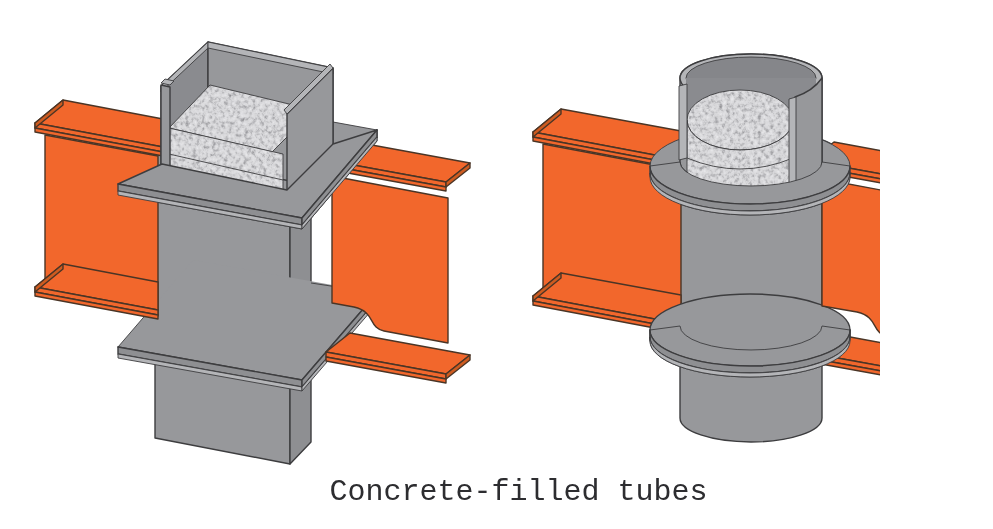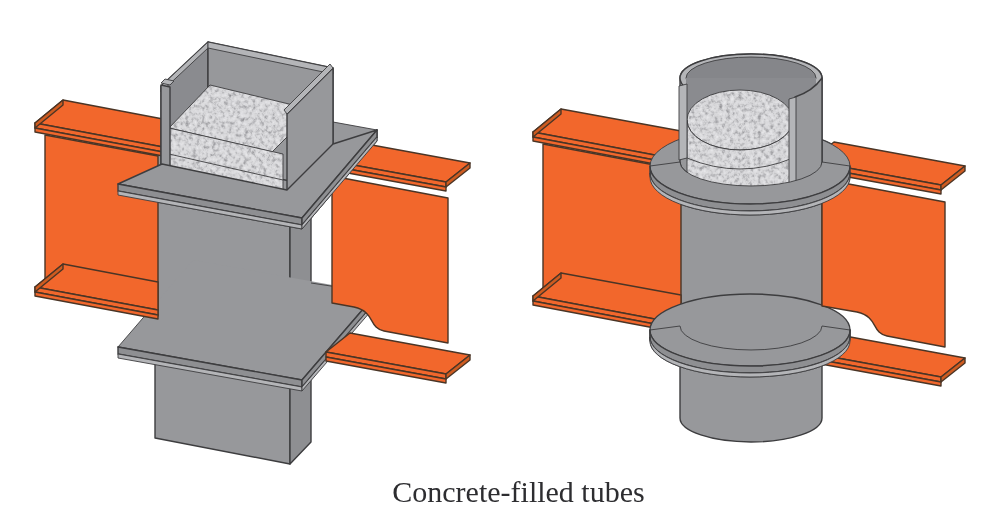--- a/index.html
+++ b/index.html
@@ -2,22 +2,22 @@
 <html style="--beam-orange: #F2672C; --orange-dark: #CE5B20; --orange-edge: #4A3526; --steel: #97989B; --steel-side: #8E8F92; --steel-int: #8A8B8F; --steel-int2: #85868A; --steel-light: #B4B5B8; --steel-edge: #3D3D3F; --concrete: #CBCCCF; --caption-color: #2D2D30; --background: #FFFFFF;"><head>
 <meta charset="utf-8">
 <style>
   :root{
     --beam-orange:#F2672C; --orange-dark:#CE5B20; --orange-edge:#4A3526;
     --steel:#97989B; --steel-side:#8E8F92; --steel-int:#8A8B8F; --steel-int2:#85868A;
     --steel-light:#B4B5B8; --steel-edge:#3D3D3F; --concrete:#CBCCCF; --caption-color:#2D2D30;
     --background:#FFFFFF;
   }
   html,body{margin:0;padding:0;background:var(--background);}
-  .stage{position:relative;width:993px;height:529px;background:var(--background);overflow:hidden;
-         font-family:Liberation Serif, serif;}
+  .stage{position:relative;width:880px;height:529px;background:var(--background);overflow:hidden;
+         font-family:Liberation Mono, monospace;}
   .caption{position:absolute;top:475px;left:22px;width:993px;text-align:center;
            font-size:30px;color:var(--caption-color);letter-spacing:0px;}
   svg{position:absolute;top:0;left:0;}
   
   .fst{fill:var(--steel);} .fss{fill:var(--steel-side);} .fsi{fill:var(--steel-int);}
   .fi2{fill:var(--steel-int2);} .fsl{fill:var(--steel-light);} .fo{fill:var(--beam-orange);}
   .fod{fill:var(--orange-dark);} .fc{fill:var(--concrete);} .nf{fill:none;}
   
   .se{stroke:var(--steel-edge);stroke-width:1.4;stroke-linejoin:round;stroke-linecap:round;}
   .st{stroke:var(--steel-edge);stroke-width:0.9;stroke-linejoin:round;}

